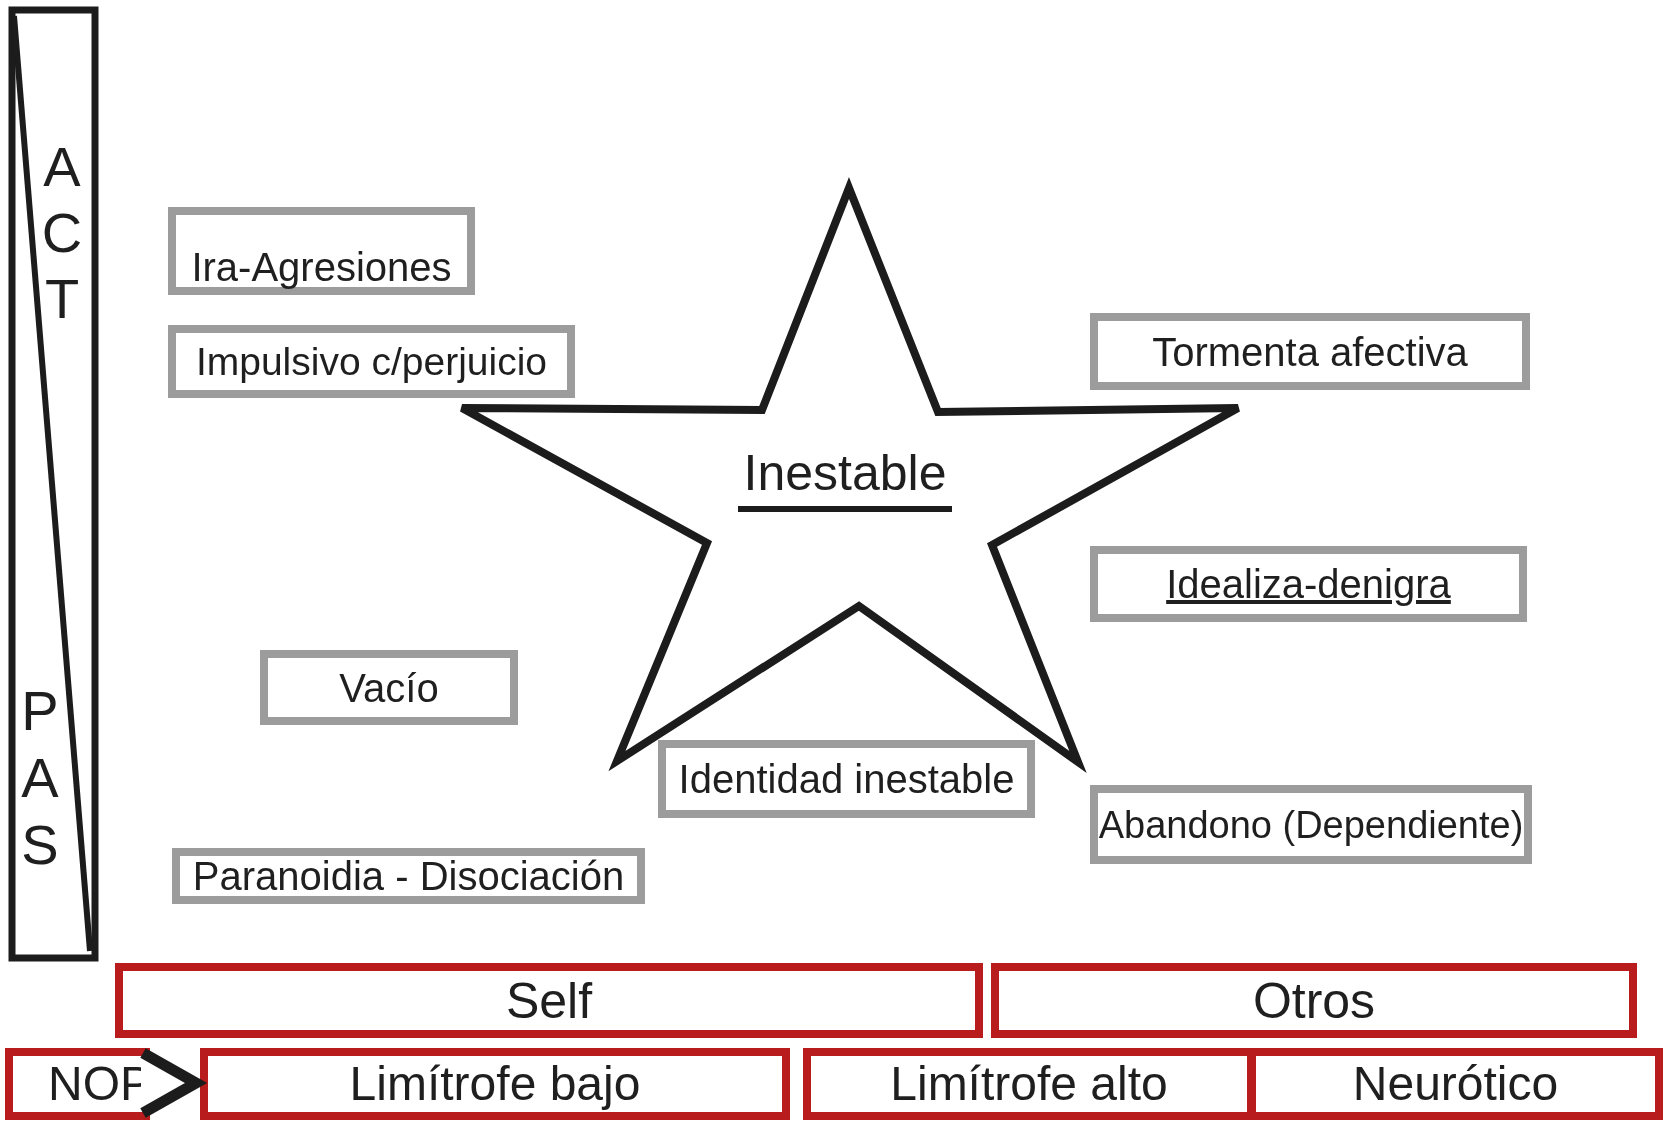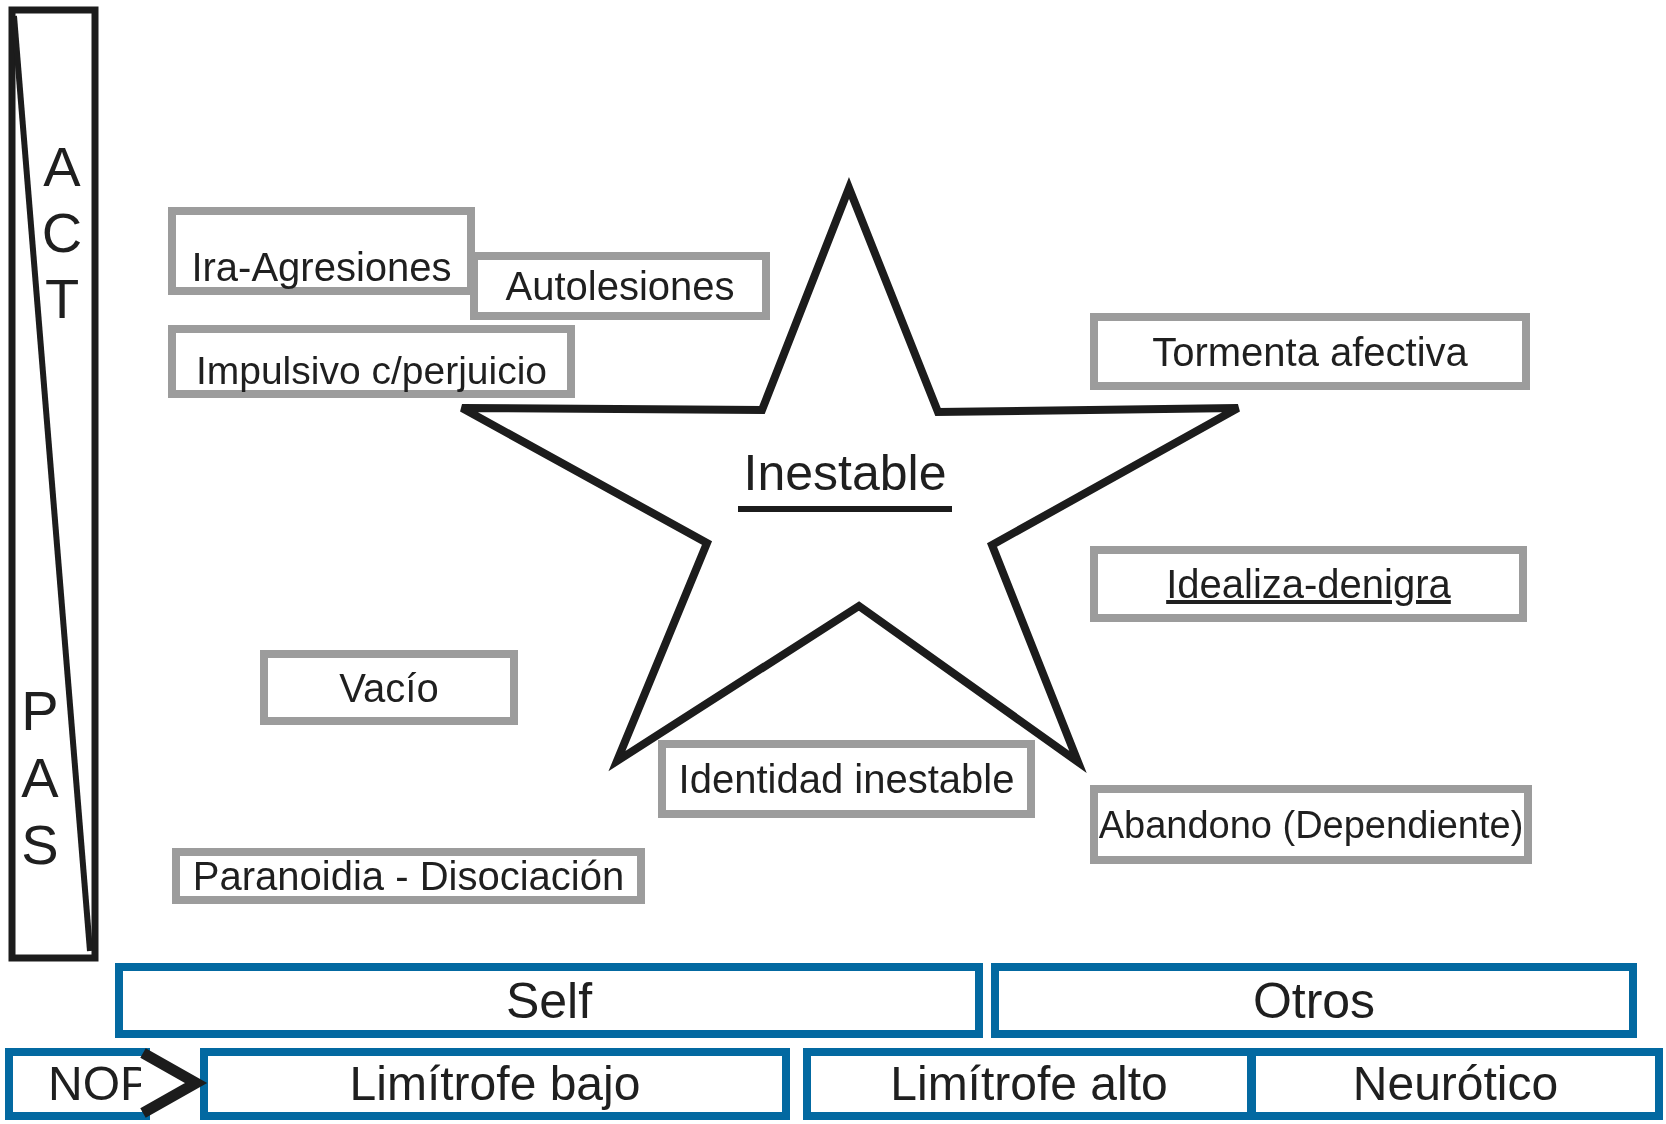--- a/index.html
+++ b/index.html
@@ -28,34 +28,34 @@
     display:flex;
     align-items:center;
     justify-content:center;
     font-size:40px;
     white-space:nowrap;
     z-index:2;
     line-height:1;
   }
   .b-ira       {left:168px; top:207px; width:307px; height:88px;align-items:flex-end;}
   .b-auto      {left:470px; top:252px; width:300px; height:68px; z-index:2;}
-  .b-impulsivo {left:168px; top:325px; width:407px; height:73px; font-size:39px;align-items:flex-end;}
+  .b-impulsivo {left:168px; top:325px; width:407px; height:73px; font-size:39px;}
   .b-tormenta  {left:1090px;top:313px; width:440px; height:77px;}
   .b-idealiza  {left:1090px;top:546px; width:437px; height:76px;text-decoration:underline;}
   .b-vacio     {left:260px; top:650px; width:258px; height:75px;}
   .b-identidad {left:658px; top:740px; width:377px; height:78px;}
   .b-abandono  {left:1090px;top:785px; width:442px; height:79px; font-size:38px;}
   .b-paranoidia{left:172px; top:848px; width:473px; height:56px;}
 
   
   .band{
     position:absolute;
     box-sizing:border-box;
     background:#ffffff;
-    border:8px solid #0369a1;
+    border:8px solid #b91c1c;
     display:flex;
     align-items:center;
     justify-content:center;
     white-space:nowrap;
     z-index:2;
     line-height:1;
     font-size:50px;
   }
   .band.small{font-size:48px;}
   .b-self     {left:115px; top:963px; width:868px; height:75px;}
@@ -119,23 +119,20 @@
     <span>S</span>
   </div>
 
   <div class="star-label">
     <span class="ul">Inestable</span>
   </div>
 
   <div class="box b-ira">
     <span>Ira-Agresiones</span>
   </div>
-  <div class="box b-auto">
-    <span>Autolesiones</span>
-  </div>
   <div class="box b-impulsivo">
     <span>Impulsivo c/perjuicio</span>
   </div>
   <div class="box b-tormenta">
     <span>Tormenta afectiva</span>
   </div>
   <div class="box b-idealiza">
     <span>Idealiza-denigra</span>
   </div>
   <div class="box b-vacio">

